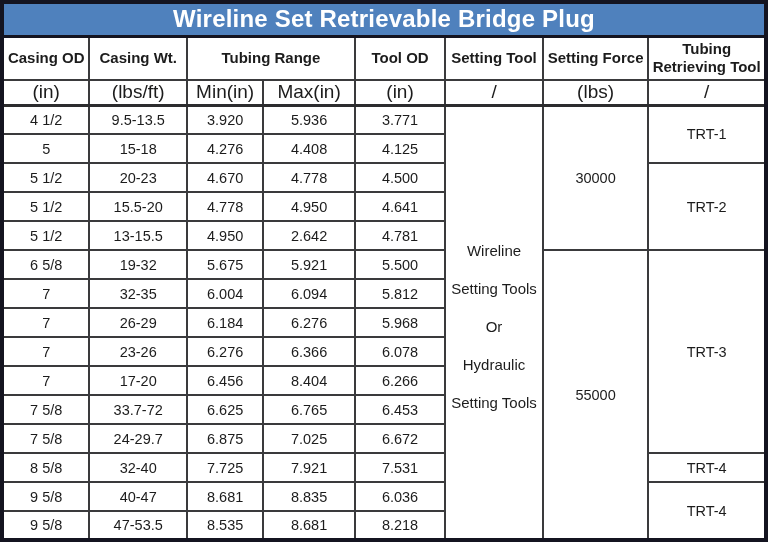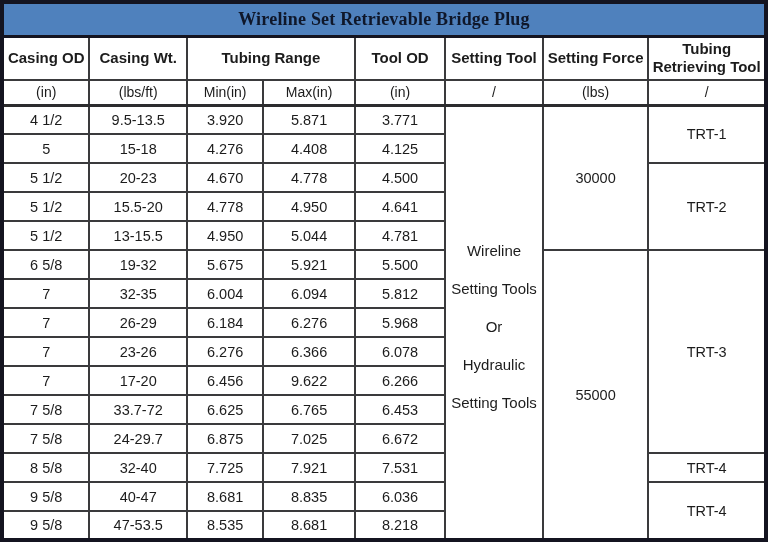--- a/index.html
+++ b/index.html
@@ -29,35 +29,34 @@
     color: #1c1c1c;
     font-size: 14.5px;
     overflow: hidden;
   }
   
   table.spec {
     border: 4px solid #141420;
   }
   tr.title-row td {
     background: #4f81bd;
-    color: #0f172a;
+    color: #ffffff;
     font-weight: bold;
-    font-size: 18px;
+    font-size: 24px;
     border-bottom: 3px solid #141420;
     letter-spacing: 0.2px;
-    font-family: Liberation Serif, serif;
   }
   tr.header-row td {
     font-weight: bold;
     font-size: 15px;
     line-height: 1.25;
     padding: 2px 2px;
   }
   tr.units-row td {
-    font-size: 14px;
+    font-size: 19px;
     border-bottom: 3px solid #2c2c2e;
   }
   td.setting-tool-cell div {
     line-height: 28px;
     font-size: 15px;
     margin-top: 10px;
   }
   td.force-cell, td.trt-cell {
     font-size: 15px;
   }
@@ -101,21 +100,21 @@
     <td>(in)</td>
     <td>/</td>
     <td>(lbs)</td>
     <td>/</td>
   </tr>
 
   <tr style="height:29px">
     <td>4 1/2</td>
     <td>9.5-13.5</td>
     <td>3.920</td>
-    <td>5.871</td>
+    <td>5.936</td>
     <td>3.771</td>
     <td rowspan="15" class="setting-tool-cell">
       <div>Wireline</div>
       <div>Setting Tools</div>
       <div>Or</div>
       <div>Hydraulic</div>
       <div>Setting Tools</div>
     </td>
     <td rowspan="5" class="force-cell">30000</td>
     <td rowspan="2" class="trt-cell">TRT-1</td>
@@ -143,21 +142,21 @@
     <td>15.5-20</td>
     <td>4.778</td>
     <td>4.950</td>
     <td>4.641</td>
   </tr>
 
   <tr style="height:29px">
     <td>5 1/2</td>
     <td>13-15.5</td>
     <td>4.950</td>
-    <td>5.044</td>
+    <td>2.642</td>
     <td>4.781</td>
   </tr>
 
   <tr style="height:29px">
     <td>6 5/8</td>
     <td>19-32</td>
     <td>5.675</td>
     <td>5.921</td>
     <td>5.500</td>
     <td rowspan="10" class="force-cell">55000</td>
@@ -185,21 +184,21 @@
     <td>23-26</td>
     <td>6.276</td>
     <td>6.366</td>
     <td>6.078</td>
   </tr>
 
   <tr style="height:29px">
     <td>7</td>
     <td>17-20</td>
     <td>6.456</td>
-    <td>9.622</td>
+    <td>8.404</td>
     <td>6.266</td>
   </tr>
 
   <tr style="height:29px">
     <td>7 5/8</td>
     <td>33.7-72</td>
     <td>6.625</td>
     <td>6.765</td>
     <td>6.453</td>
   </tr>

